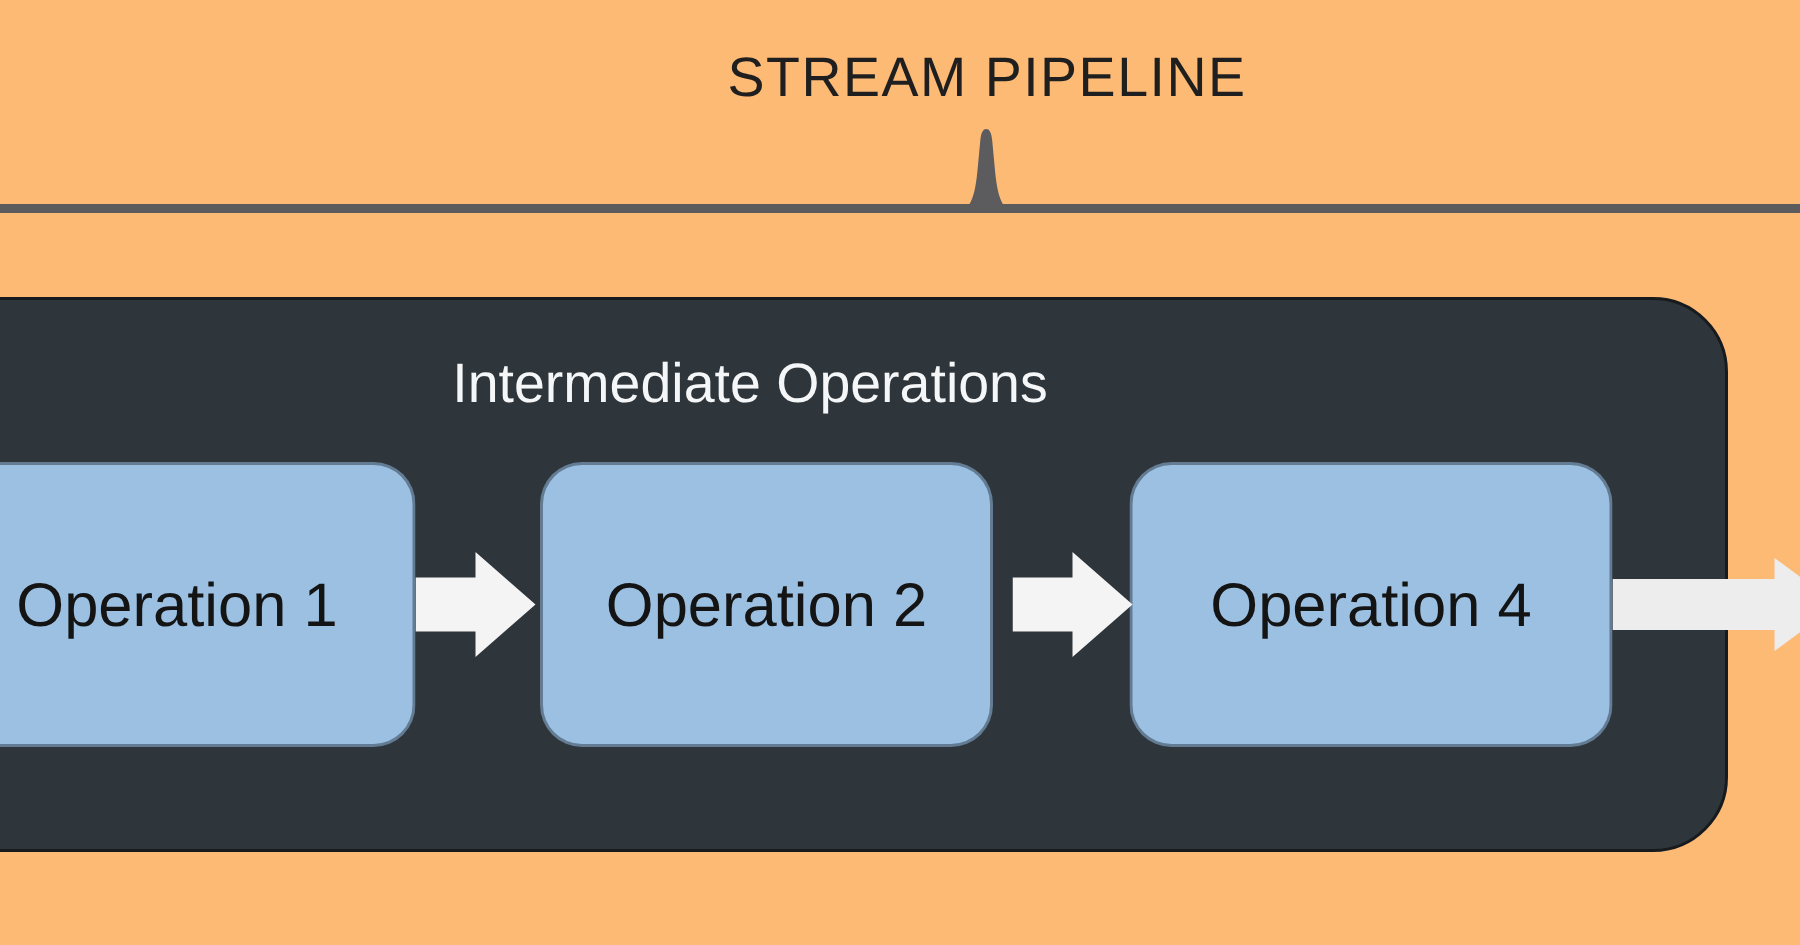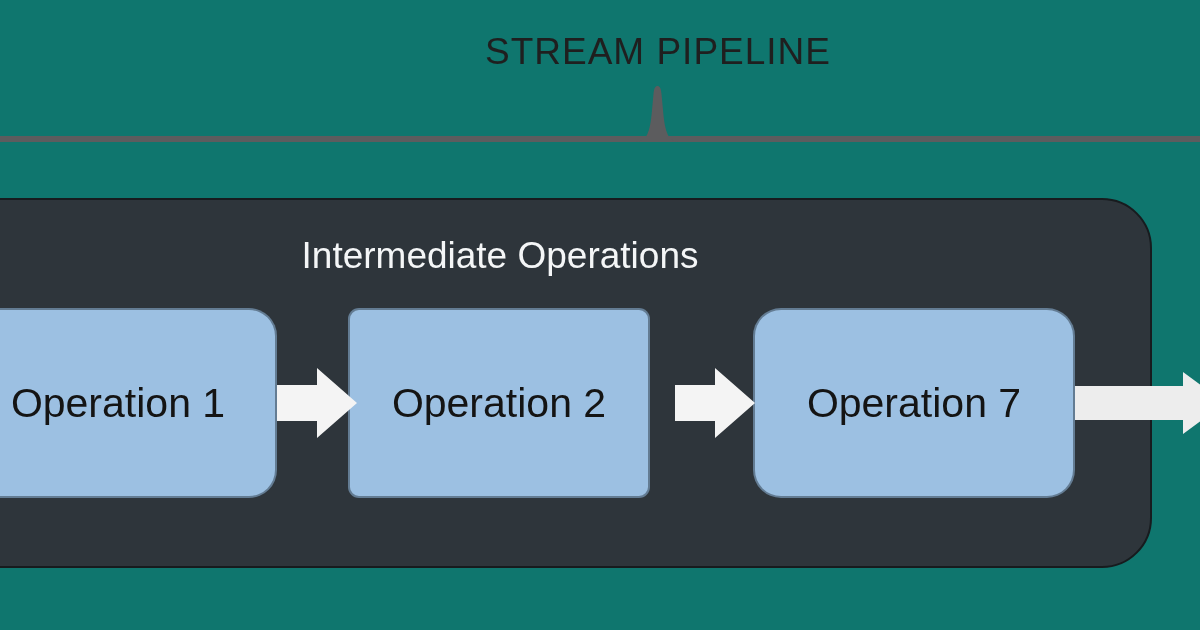--- a/index.html
+++ b/index.html
@@ -1,21 +1,21 @@
 <!DOCTYPE html>
 <html><head>
 <meta charset="utf-8">
 <style>
   html, body { margin: 0; padding: 0; background: #ffffff; }
   .page {
     position: relative;
     width: 1200px;
     height: 630px;
     overflow: hidden;
-    background: #0f766e;
+    background: #fdba74;
     font-family: "Liberation Sans", sans-serif;
   }
   .title {
     position: absolute;
     left: 658px;
     top: 32px;
     transform: translateX(-50%);
     font-size: 37px;
     line-height: 1.1;
     letter-spacing: 1px;
@@ -63,21 +63,21 @@
     align-items: center;
     justify-content: center;
     z-index: 2;
   }
   .op-label {
     font-size: 41px;
     color: #141414;
     white-space: nowrap;
   }
   .op-1 { left: -41px; width: 318px; }
-  .op-2 { left: 348px; width: 302px; border-radius: 11px; }
+  .op-2 { left: 360px; width: 302px; }
   .op-3 { left: 753px; width: 322px; }
   .arrow-svg {
     position: absolute;
     top: 367px;
     height: 72px;
     z-index: 3;
     display: block;
   }
   .arrow-1 { left: 277px; width: 83px; }
   .arrow-2 { left: 675px; width: 83px; }
@@ -106,21 +106,21 @@
     <div class="container-label">Intermediate Operations</div>
   </div>
 
   <div class="op-box op-1">
     <span class="op-label">Operation 1</span>
   </div>
   <div class="op-box op-2">
     <span class="op-label">Operation 2</span>
   </div>
   <div class="op-box op-3">
-    <span class="op-label">Operation 7</span>
+    <span class="op-label">Operation 4</span>
   </div>
 
   <svg class="arrow-svg arrow-1" viewBox="0 0 83 72" aria-hidden="true">
     <polygon points="0,18 40,18 40,1 80,36 40,71 40,54 0,54" fill="#f4f4f4"></polygon>
   </svg>
 
   <svg class="arrow-svg arrow-2" viewBox="0 0 83 72" aria-hidden="true">
     <polygon points="0,18 40,18 40,1 80,36 40,71 40,54 0,54" fill="#f4f4f4"></polygon>
   </svg>
 

